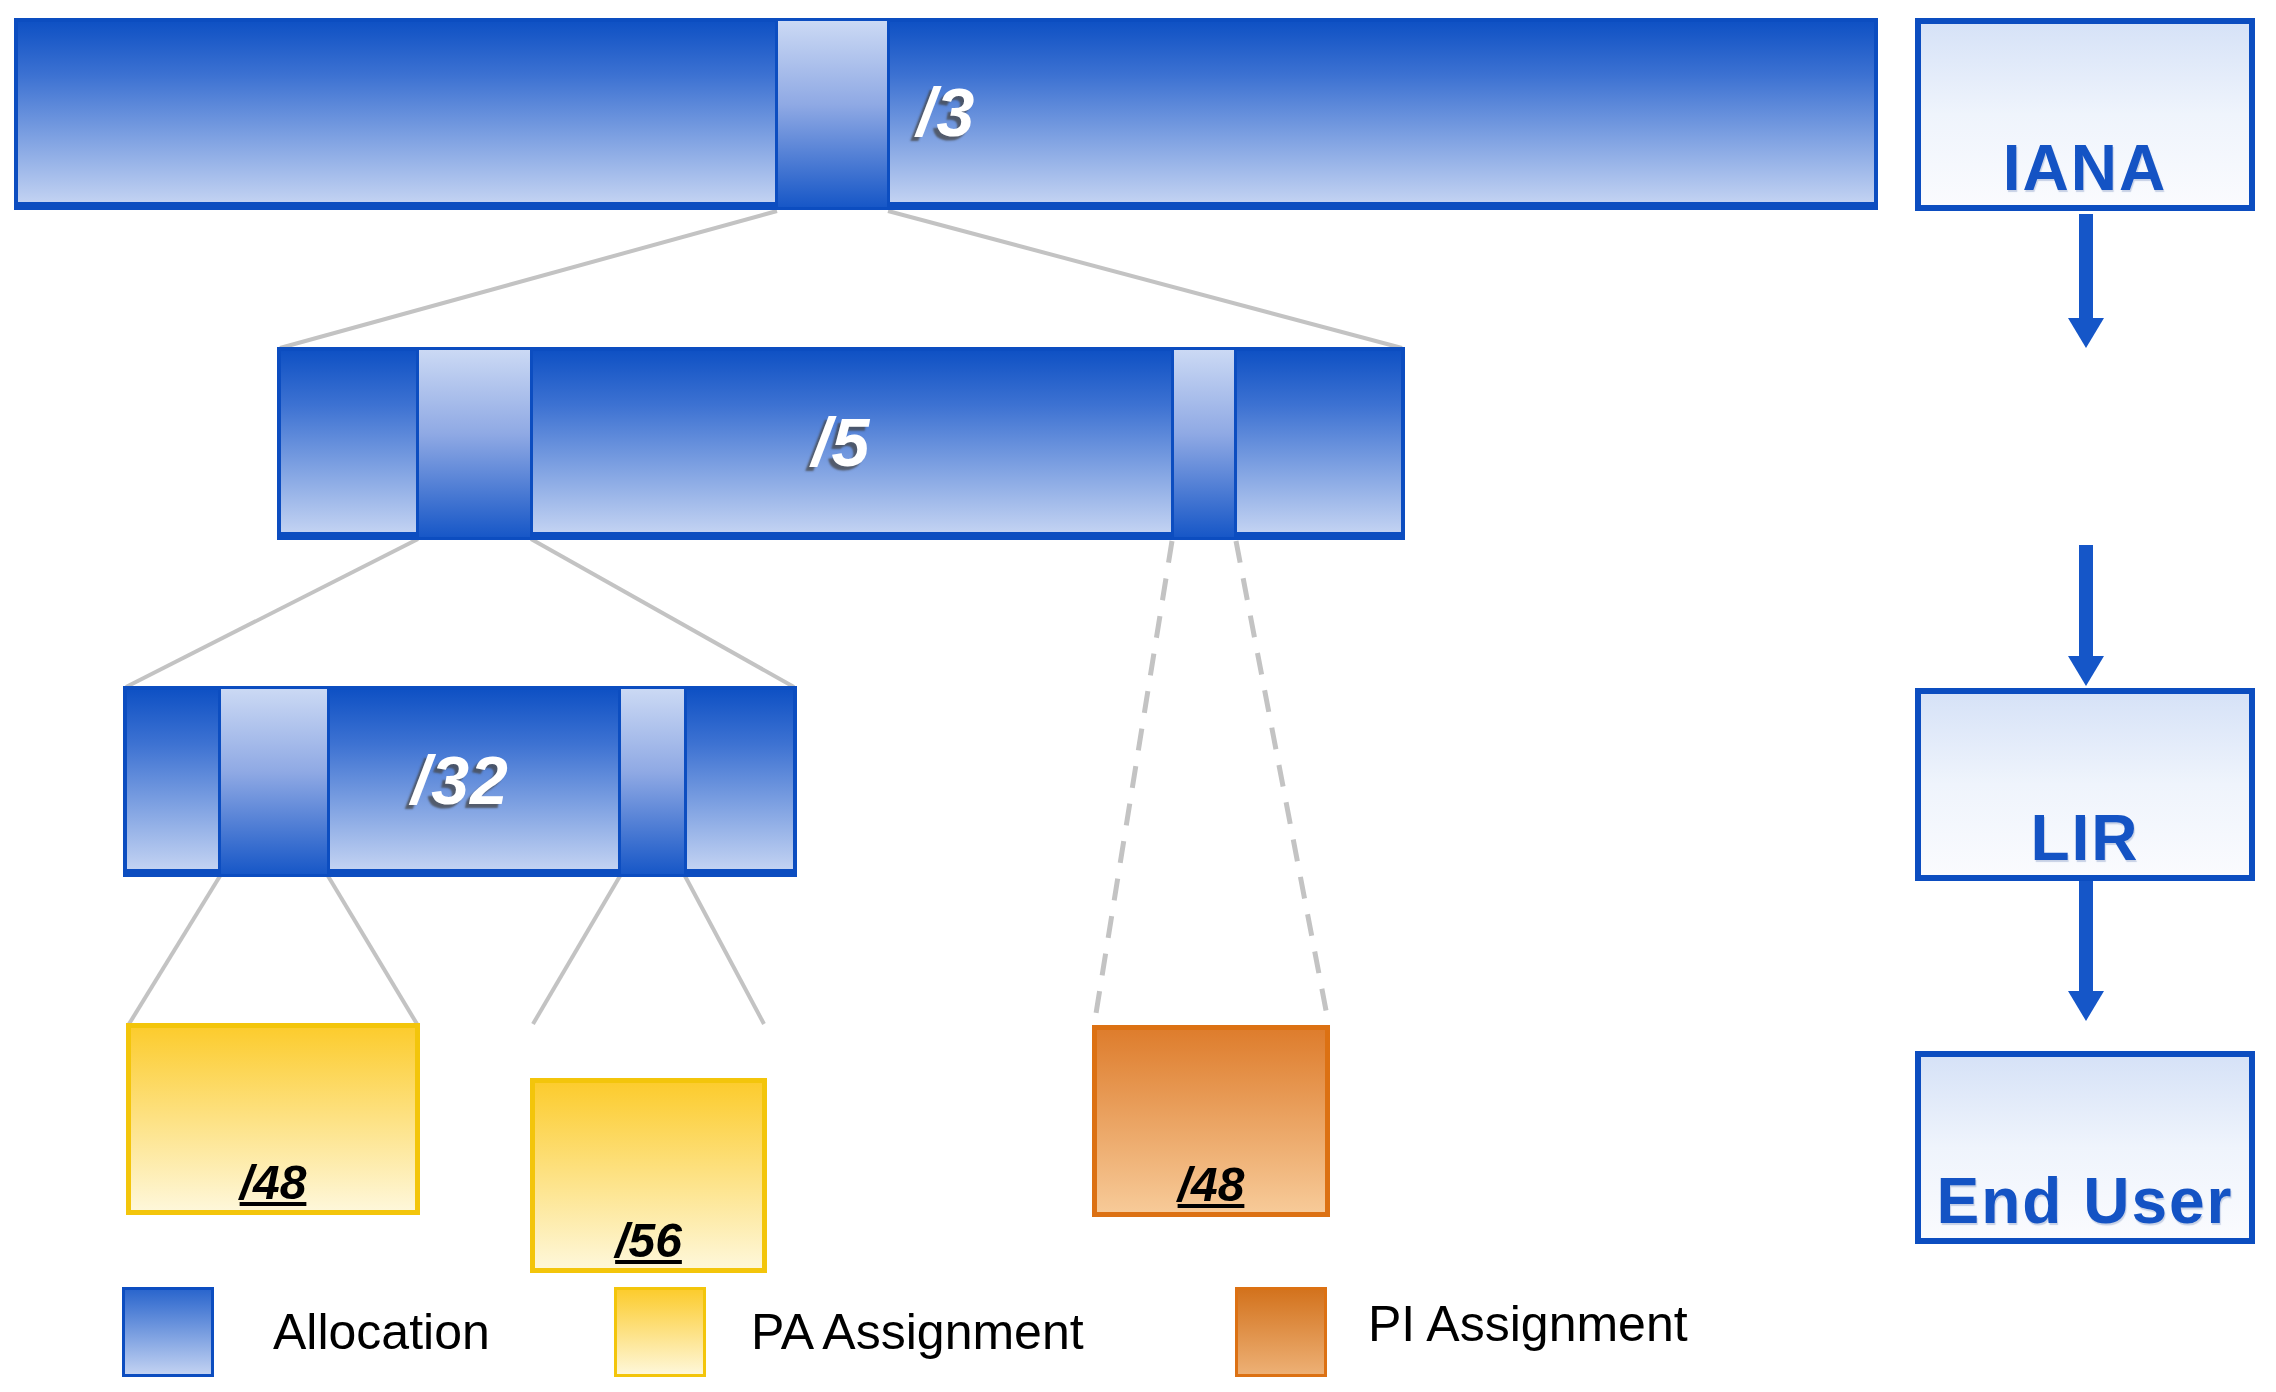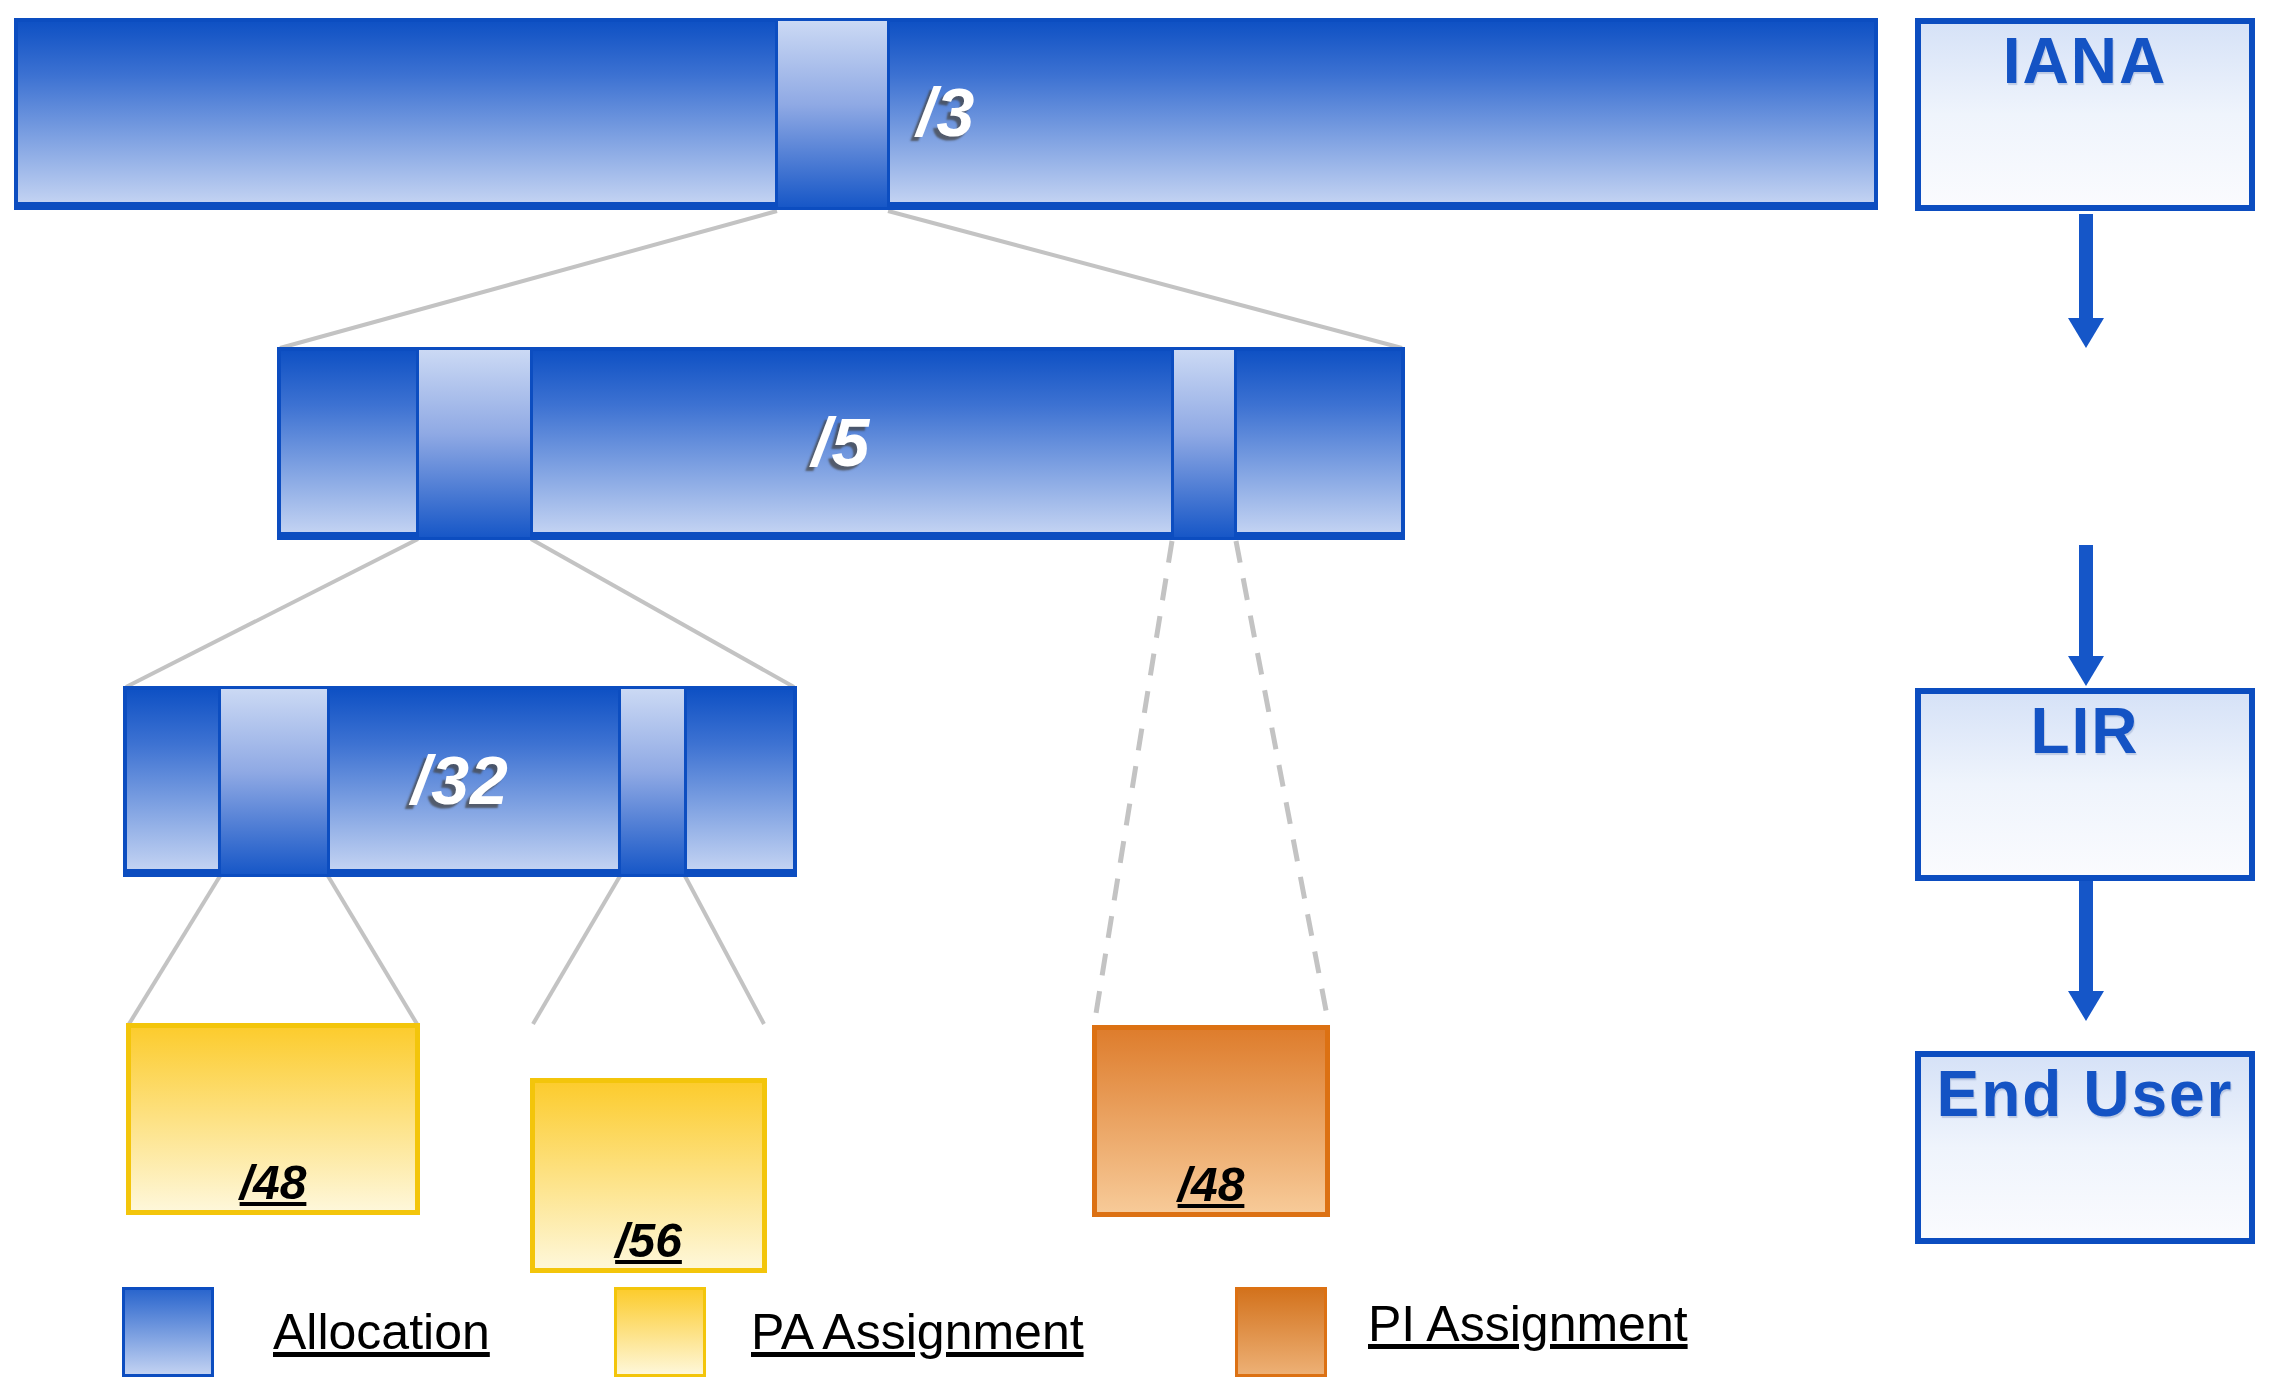--- a/index.html
+++ b/index.html
@@ -50,21 +50,21 @@
     background:linear-gradient(180deg,var(--pi-dark) 0%, var(--pi-light) 100%);
   }
 
   
   .hier-box{
     position:absolute;
     left:1915px;width:340px;height:193px;
     box-sizing:border-box;
     border:6px solid var(--border-blue);
     background:linear-gradient(180deg,#d6e2f7 0%, #eff4fc 50%, #fafbfe 100%);
-    display:flex;align-items:flex-start;justify-content:center;
+    display:flex;align-items:flex-end;justify-content:center;
     font-size:64px;font-weight:700;color:var(--hier-text);
     text-shadow:1px 2px 1px rgba(140,160,200,0.45);
     letter-spacing:2px;
   }
 
   
   .arrow{position:absolute;left:2068px;width:36px;}
   .arrow .stem{
     position:absolute;left:11px;top:0;width:14px;
     background:var(--arrow-blue);
@@ -88,21 +88,21 @@
   .legend-pa{
     border:3px solid var(--pa-border);
     background:linear-gradient(180deg,var(--pa-dark) 0%, var(--pa-light) 100%);
   }
   .legend-pi{
     border:3px solid var(--pi-border);
     background:linear-gradient(180deg,#d3731e 0%, #edb075 100%);
   }
   .legend-label{
     position:absolute;top:1302px;height:60px;line-height:60px;
-    font-size:50px;color:#000000;white-space:nowrap;text-decoration:underline;
+    font-size:50px;color:#000000;white-space:nowrap;
   }
 </style>
 </head>
 <body>
 
 <div id="canvas">
 
   <svg id="connectors" viewBox="0 0 2276 1392" xmlns="http://www.w3.org/2000/svg">
 
     <line x1="777" y1="211" x2="280" y2="348" stroke="#c3c3c3" stroke-width="4"></line>

